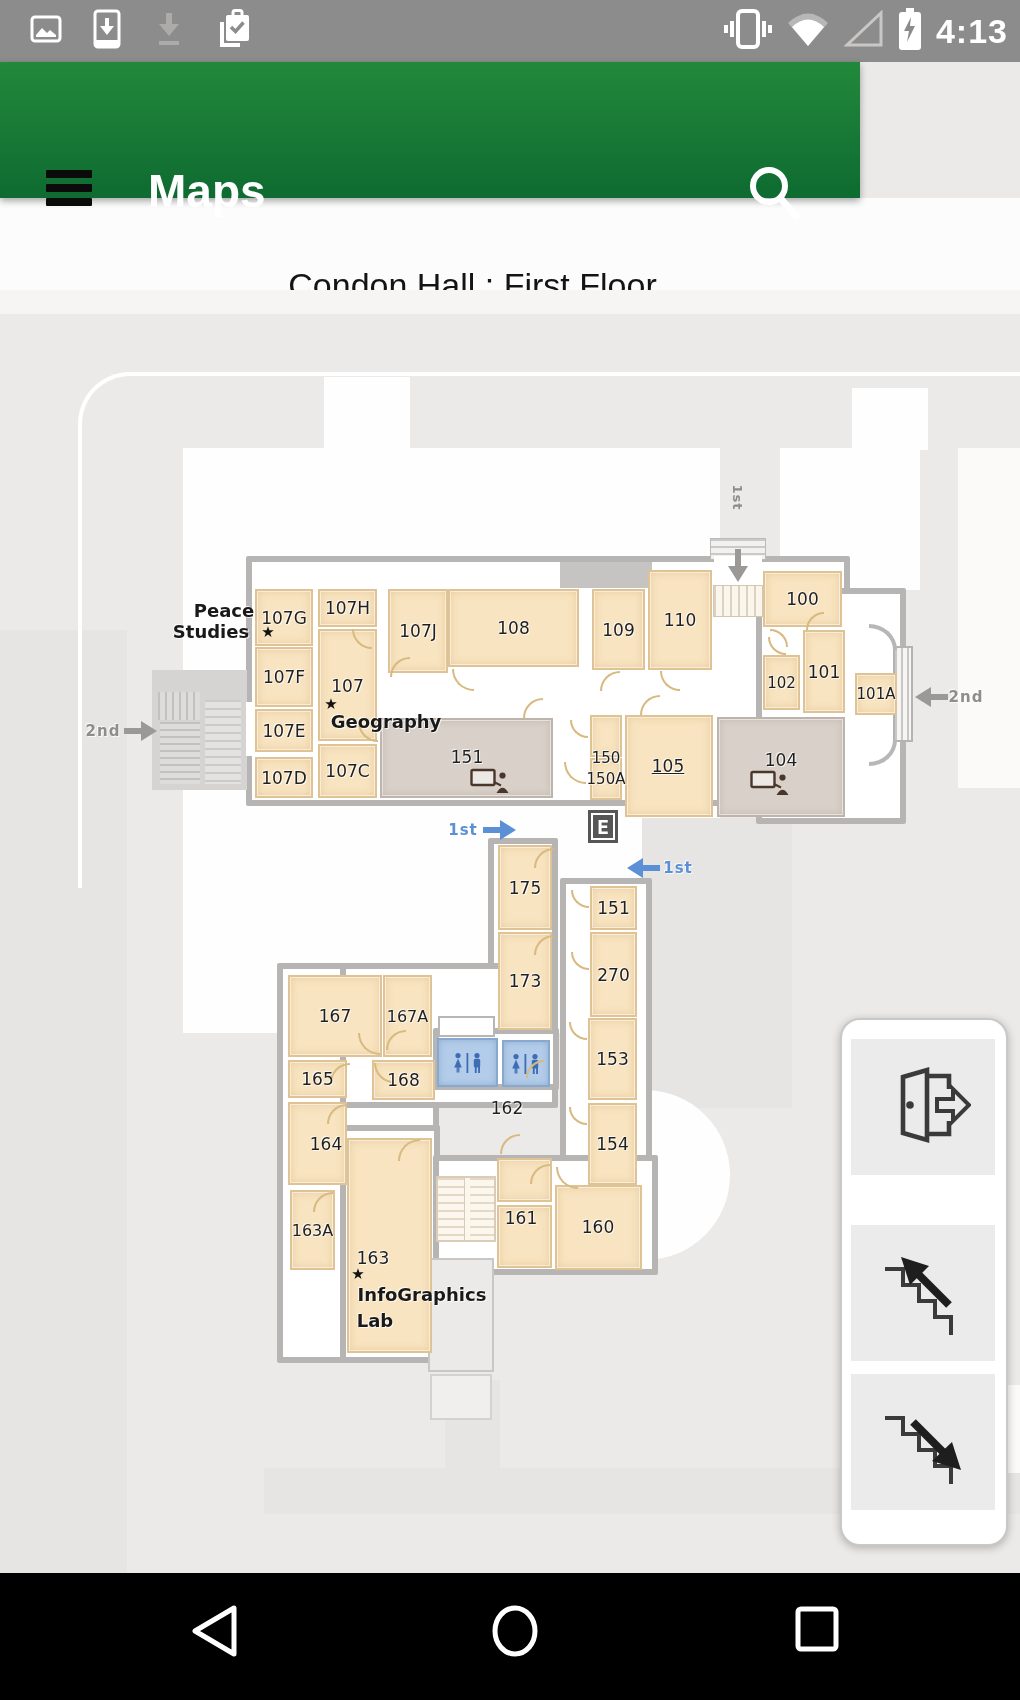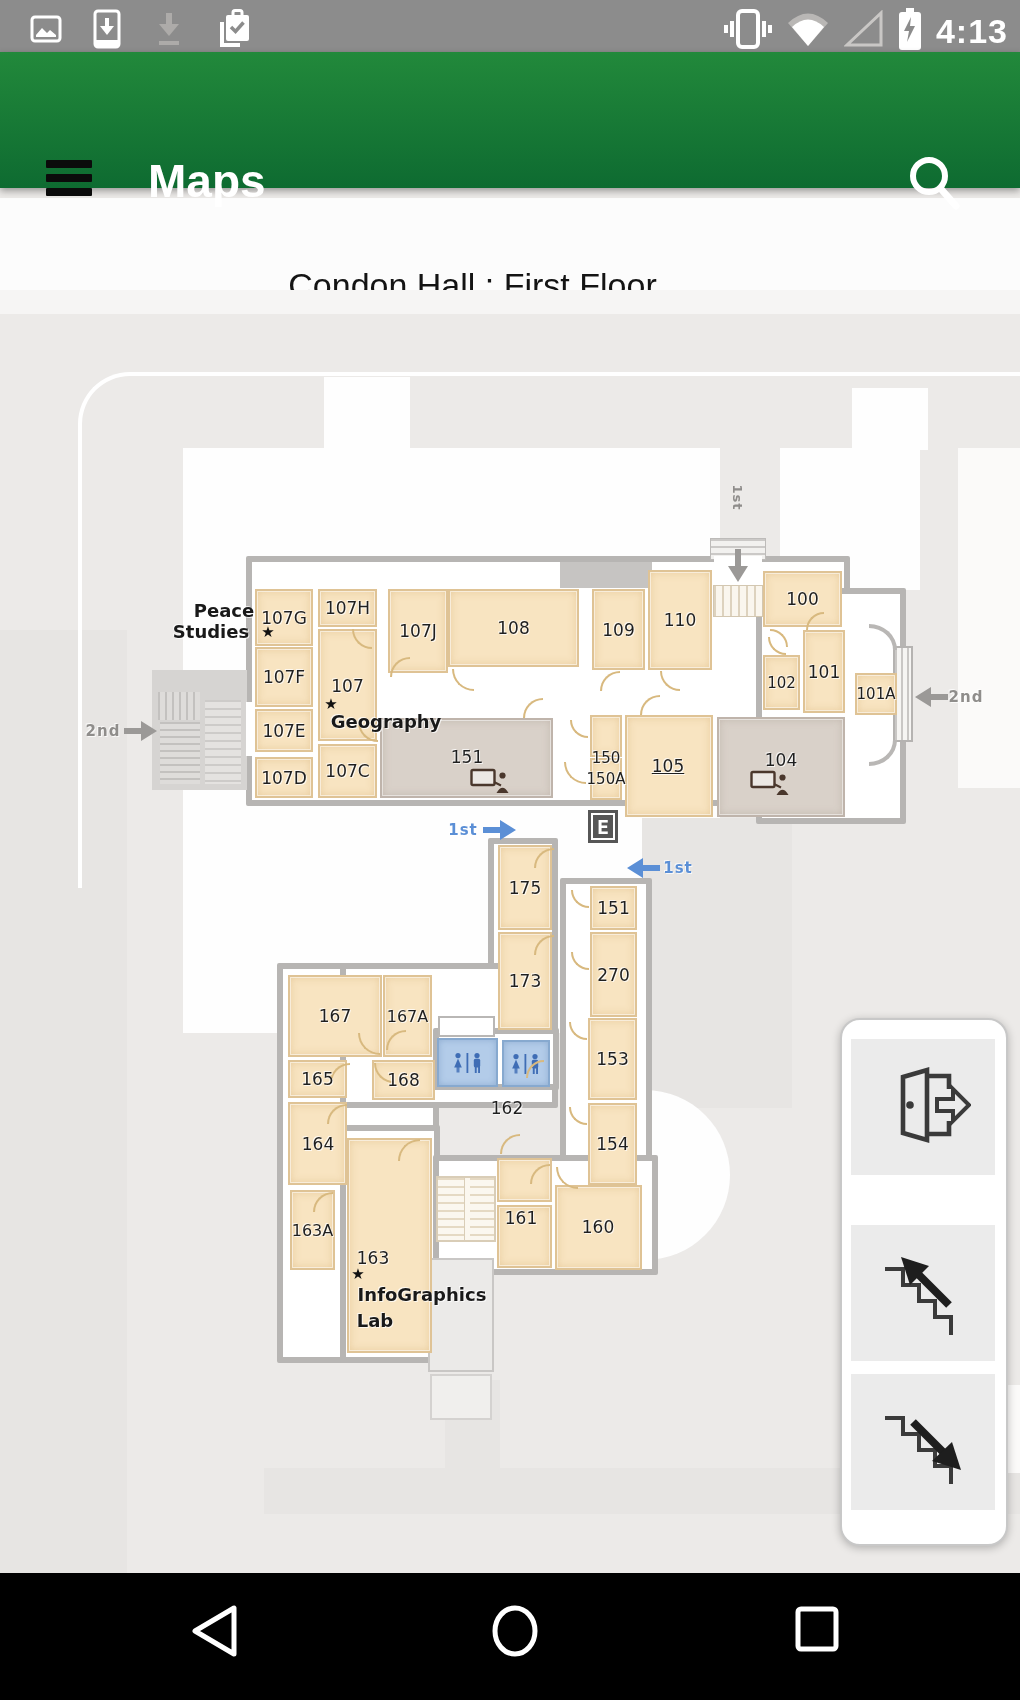--- a/index.html
+++ b/index.html
@@ -5,21 +5,21 @@
   html,body{margin:0;padding:0;}
   body{width:1020px;height:1700px;position:relative;overflow:hidden;background:#ECEAE8;
        font-family:"Liberation Sans",sans-serif;}
   
   .statusbar{position:absolute;left:0;top:0;width:1020px;height:62px;background:#8C8C8C;
              display:flex;align-items:center;}
   .sb-left{display:flex;align-items:center;gap:30px;margin-left:30px;}
   .sb-right{display:flex;align-items:center;gap:14px;margin-left:auto;margin-right:12px;}
   .sb-time{color:#fff;font-size:34px;font-weight:bold;letter-spacing:1px;}
   
-  .appbar{position:absolute;left:0;top:52px;width:1020px;height:136px;
+  .appbar{position:absolute;left:0;top:62px;width:860px;height:136px;
           background:linear-gradient(#22893B,#0E6B31);box-shadow:0 3px 7px rgba(0,0,0,.35);z-index:30;}
   .hamburger{position:absolute;left:46px;top:108px;width:46px;height:44px;cursor:pointer;}
   .hamburger span{display:block;width:46px;height:8px;background:#0B0B0B;border-radius:1px;margin-bottom:6px;}
   .appbar-title{position:absolute;left:148px;top:102px;color:#fff;font-size:46px;font-weight:bold;}
   .search-btn{position:absolute;right:58px;top:100px;width:58px;height:60px;}
   
   .subbar{position:absolute;left:0;top:198px;width:1020px;height:92px;background:#FCFCFC;}
   .subbar-text{position:absolute;left:0;top:24px;width:945px;text-align:center;
                font-size:34px;color:#141414;margin-top:44px;}
   
@@ -265,21 +265,21 @@
     <div class="rlabel" style="left: 612.5px; top: 854px;">154</div>
     <div class="room tan" style="left: 288px; top: 685px; width: 94px; height: 82px;"></div>
     <div class="rlabel" style="left: 335px; top: 726px;">167</div>
     <div class="room tan" style="left: 383px; top: 685px; width: 49px; height: 82px;"></div>
     <div class="rlabel" style="font-size: 16px; left: 407.5px; top: 726px;">167A</div>
     <div class="room tan" style="left: 288px; top: 770px; width: 59px; height: 38px;"></div>
     <div class="rlabel" style="left: 317.5px; top: 789px;">165</div>
     <div class="room tan" style="left: 372px; top: 770px; width: 63px; height: 40px;"></div>
     <div class="rlabel" style="left: 403.5px; top: 790px;">168</div>
     <div class="room tan" style="left: 288px; top: 812px; width: 59px; height: 83px;"></div>
-    <div class="rlabel" style="left: 318px; top: 853.5px;">164</div>
+    <div class="rlabel" style="left: 326px; top: 853.5px;">164</div>
     <div class="room tan" style="left: 290px; top: 900px; width: 45px; height: 80px;"></div>
     <div class="rlabel" style="font-size: 16px; left: 312.5px; top: 940px;">163A</div>
     <div class="room tan" style="left: 347px; top: 848px; width: 85px; height: 215px;"></div>
     <div class="rlabel" style="left: 373px; top: 968px;">163</div>
     <div class="room tan" style="left: 497px; top: 868px; width: 55px; height: 44px;"></div>
     <div class="rlabel" style="left: 507px; top: 818px;">162</div>
     <div class="room tan" style="left: 497px; top: 915px; width: 55px; height: 63px;"></div>
     <div class="rlabel" style="left: 521px; top: 928px;">161</div>
     <div class="room tan" style="left: 555px; top: 895px; width: 87px; height: 85px;"></div>
     <div class="rlabel" style="left: 598px; top: 937px;">160</div>

